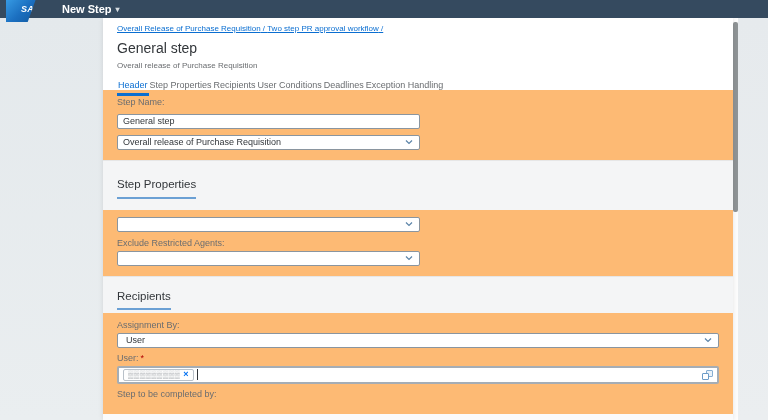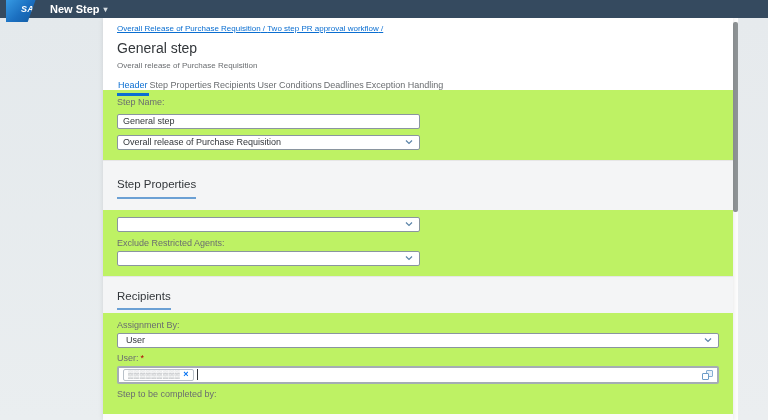--- a/index.html
+++ b/index.html
@@ -17,21 +17,21 @@
     background:#354a5f; display:flex; align-items:center; z-index:10;
   }
   .sap-logo {
     margin-left:6px; width:31px; height:26px;
     background:linear-gradient(135deg,#3aa0e8 0%,#1b6fc0 55%,#10589e 100%);
     clip-path:polygon(0 0,100% 0,70% 100%,0 100%);
     color:#fff; font-size:9px; font-weight:bold; font-style:italic;
     display:flex; align-items:center; padding-left:15px; letter-spacing:0.2px;
   }
   .shell-title {
-    margin-left:13px; color:#fff; font-size:11px; font-weight:bold;
+    margin-left:25px; color:#fff; font-size:11px; font-weight:bold;
     display:flex; align-items:center; gap:4px; cursor:pointer;
   }
   .shell-caret { font-size:8px; color:#d7dde2; }
 
   
   .left-gutter  { position:absolute; left:0;   top:18px; width:103px; height:402px;
                   background:linear-gradient(180deg,#e4e9ec, #eaeef0); }
   .right-gutter { position:absolute; left:738px; top:18px; width:30px; height:402px;
                   background:linear-gradient(180deg,#e6eaed,#ebeef0); }
   .scrollbar { position:absolute; left:733px; top:18px; width:5px; height:402px; background:#fdfdfd; }
@@ -50,21 +50,21 @@
   .page-title { font-size:14px; color:#32363a; margin-top:7px; font-weight:normal; }
   .page-subtitle { font-size:8px; color:#6a6d70; margin-top:5px; }
 
   .tab-bar { display:flex; margin-top:8px; border-bottom:1px solid #e4e4e4;
              margin-left:0; margin-right:-14px; }
   .tab { font-size:9px; color:#6a6d70; padding:2px 1px 6px 1px; cursor:pointer; position:relative; }
   .tab.selected { color:#0a6ed1; }
   .tab.selected::after { content:""; position:absolute; left:0; right:0; bottom:0;
                          height:3px; background:#0a6ed1; }
 
-  .form-block { padding:7px 14px 8px 14px; background:#bef264; }
+  .form-block { padding:7px 14px 8px 14px; background:#fdba74; }
   .divider { height:1px; background:#e6e6e6; }
 
   .field { margin-bottom:6px; }
   .field-label { font-size:9px; color:#6a6d70; margin-bottom:3px; }
   .required-marker { color:#b00000; margin-left:2px; font-size:9px; }
 
   .text-input, .select-box {
     width:303px; height:15px; background:#fff; border:1px solid #8a959f;
     border-radius:2px; font-size:9px; color:#32363a; padding:0 5px;
     font-family:"Liberation Sans", sans-serif;

